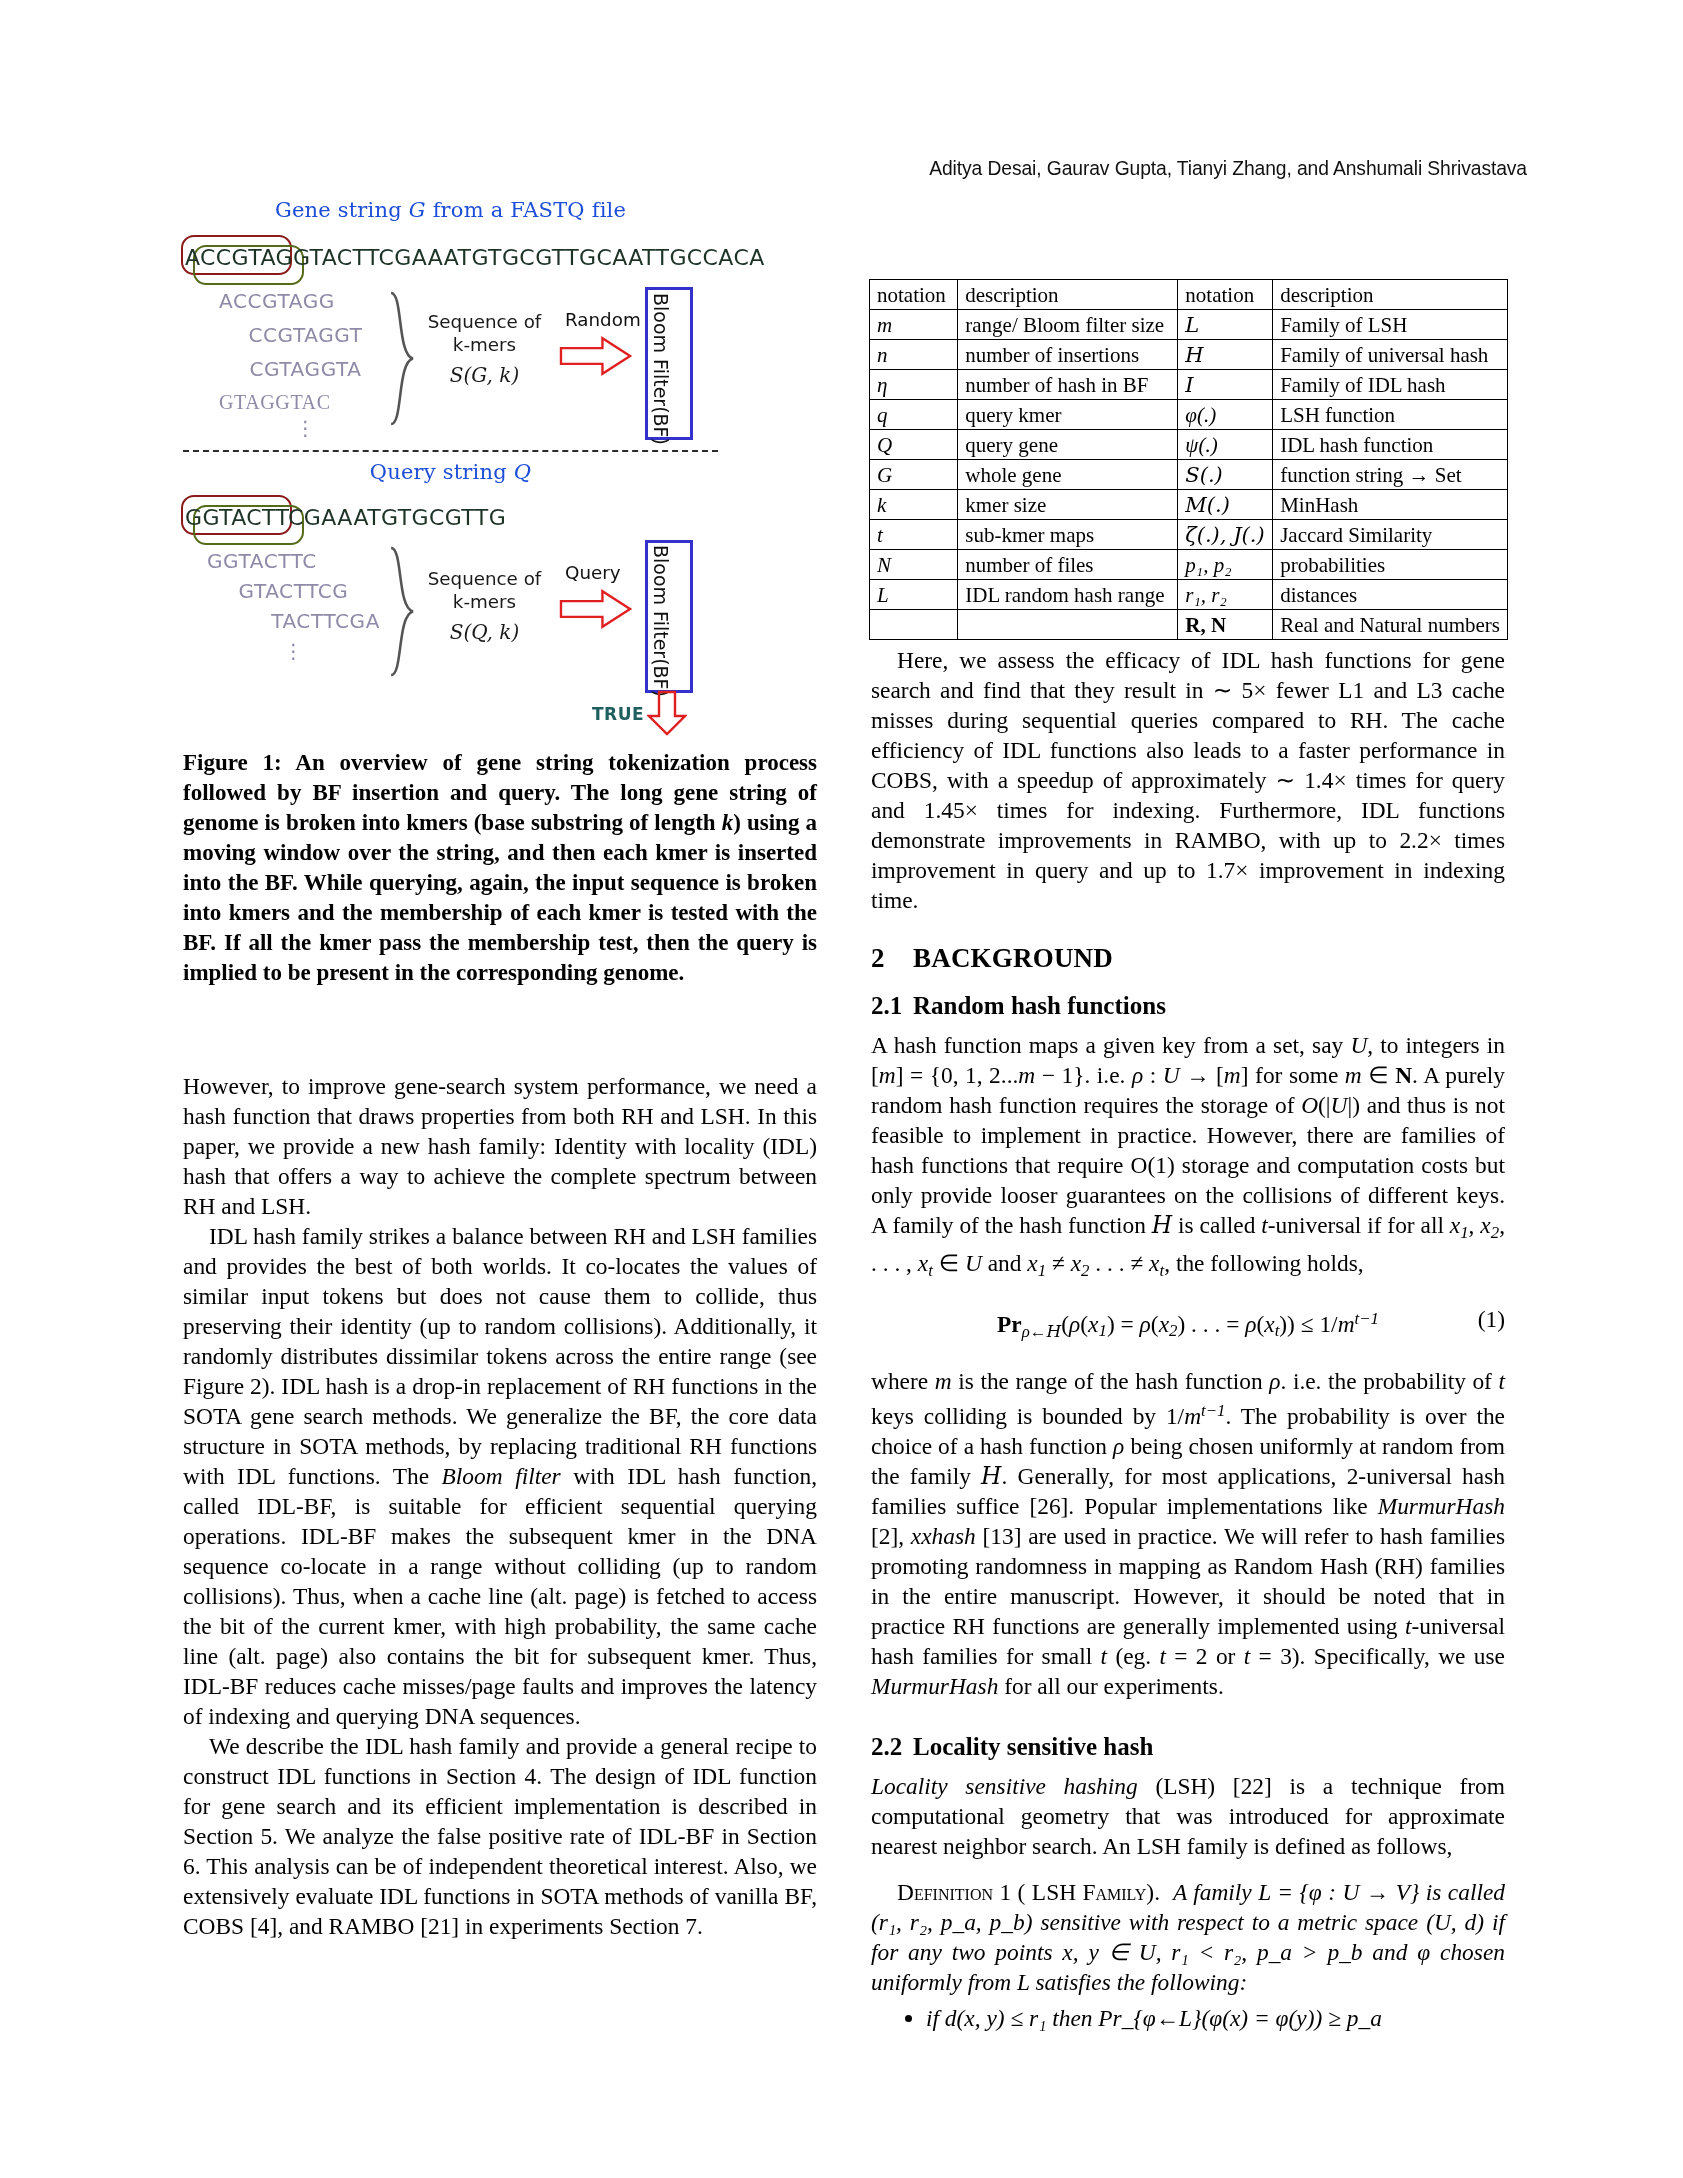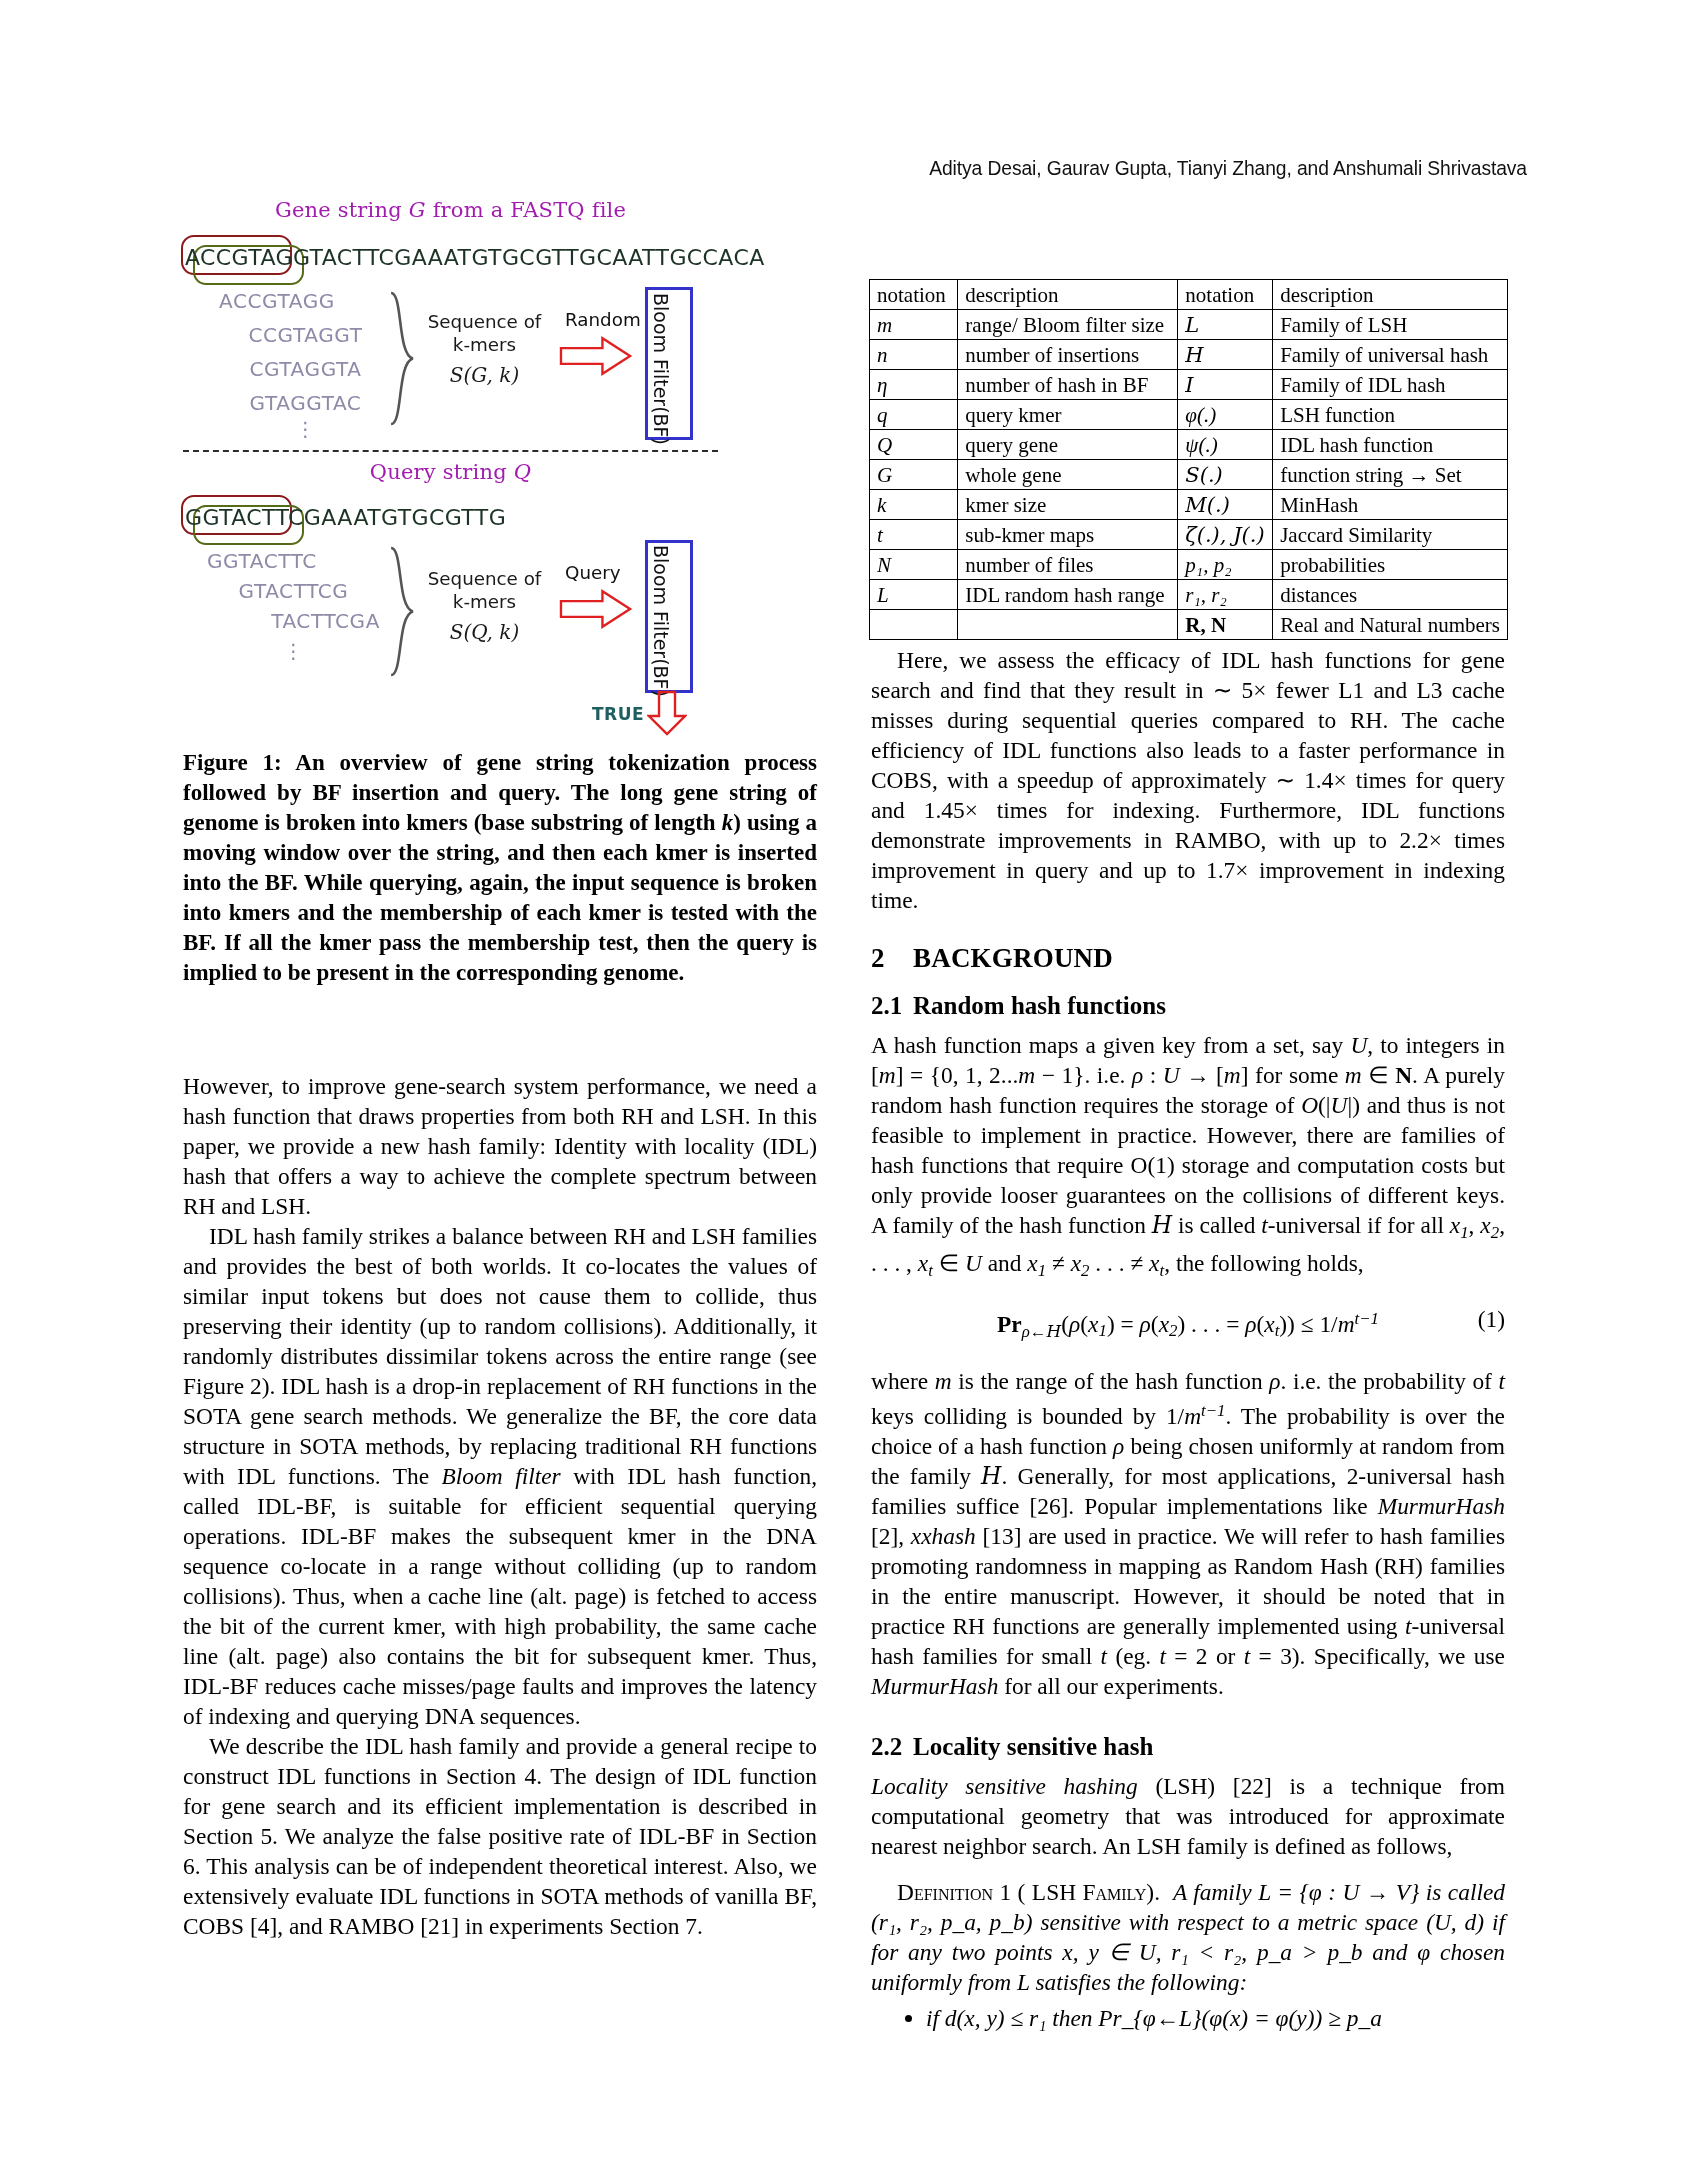--- a/index.html
+++ b/index.html
@@ -32,21 +32,21 @@
   .cal{font-style:italic;font-family:"DejaVu Serif",serif;}
   .bf{font-weight:bold;}
   .sub{font-size:0.72em;vertical-align:-0.28em;}
   .sup{font-size:0.72em;vertical-align:0.46em;}
   .smallcaps{font-variant:small-caps;}
 
   
   .figure{position:absolute;left:183px;top:198px;width:634px;height:525px;}
   .fig-title{
     text-align:center;font-size:21px;font-family:"DejaVu Serif",serif;
-    color:#a21caf;letter-spacing:0.2px;
+    color:#1d4ed8;letter-spacing:0.2px;
   }
   .fig-title .it{font-style:italic;}
   .dna-main{
     font-family:"DejaVu Sans", sans-serif;font-size:22px;
     color:#1d3326;letter-spacing:0.4px;white-space:nowrap;
   }
   .kmer{
     font-family:"DejaVu Sans", sans-serif;font-size:20px;
     color:#8e8aa8;letter-spacing:0.6px;
   }
@@ -125,21 +125,21 @@
 
     <div style="position:absolute;left:-2px;top:37px;width:107px;height:36px;border:2.6px solid #8B1A1A;border-radius:13px;"></div>
     <div style="position:absolute;left:10px;top:47px;width:107px;height:36px;border:2.6px solid #556B1A;border-radius:13px;"></div>
 
     <div class="dna-main" style="position:absolute;left:2px;top:47px;">ACCGTAGGTACTTCGAAATGTGCGTTGCAATTGCCACA</div>
 
     <div style="position:absolute;left:36px;top:91px;width:173px;">
       <div class="kmer" style="text-align:left;margin-bottom:10px;">ACCGTAGG</div>
       <div class="kmer" style="text-align:center;margin-bottom:10px;">CCGTAGGT</div>
       <div class="kmer" style="text-align:center;margin-bottom:10px;">CGTAGGTA</div>
-      <div class="kmer" style="text-align:center;margin-bottom:2px;">GTAGGTAC</div>
+      <div class="kmer" style="text-align:left;margin-bottom:2px;font-family:Liberation Serif, serif;">GTAGGTAC</div>
       <div class="kmer" style="text-align:center;font-size:20px;">⋮</div>
     </div>
 
     <svg width="34" height="139" style="position:absolute;left:204px;top:93px;" viewBox="0 0 34 140">
       <path d="M4 2 C 16 2, 10 64, 26 68 C 10 72, 16 134, 4 134" stroke="#555" stroke-width="2.6" fill="none"></path>
     </svg>
 
     <div class="seqlabel" style="position:absolute;left:232px;top:112px;width:139px;">
       <div>Sequence of</div>
       <div>k-mers</div>

